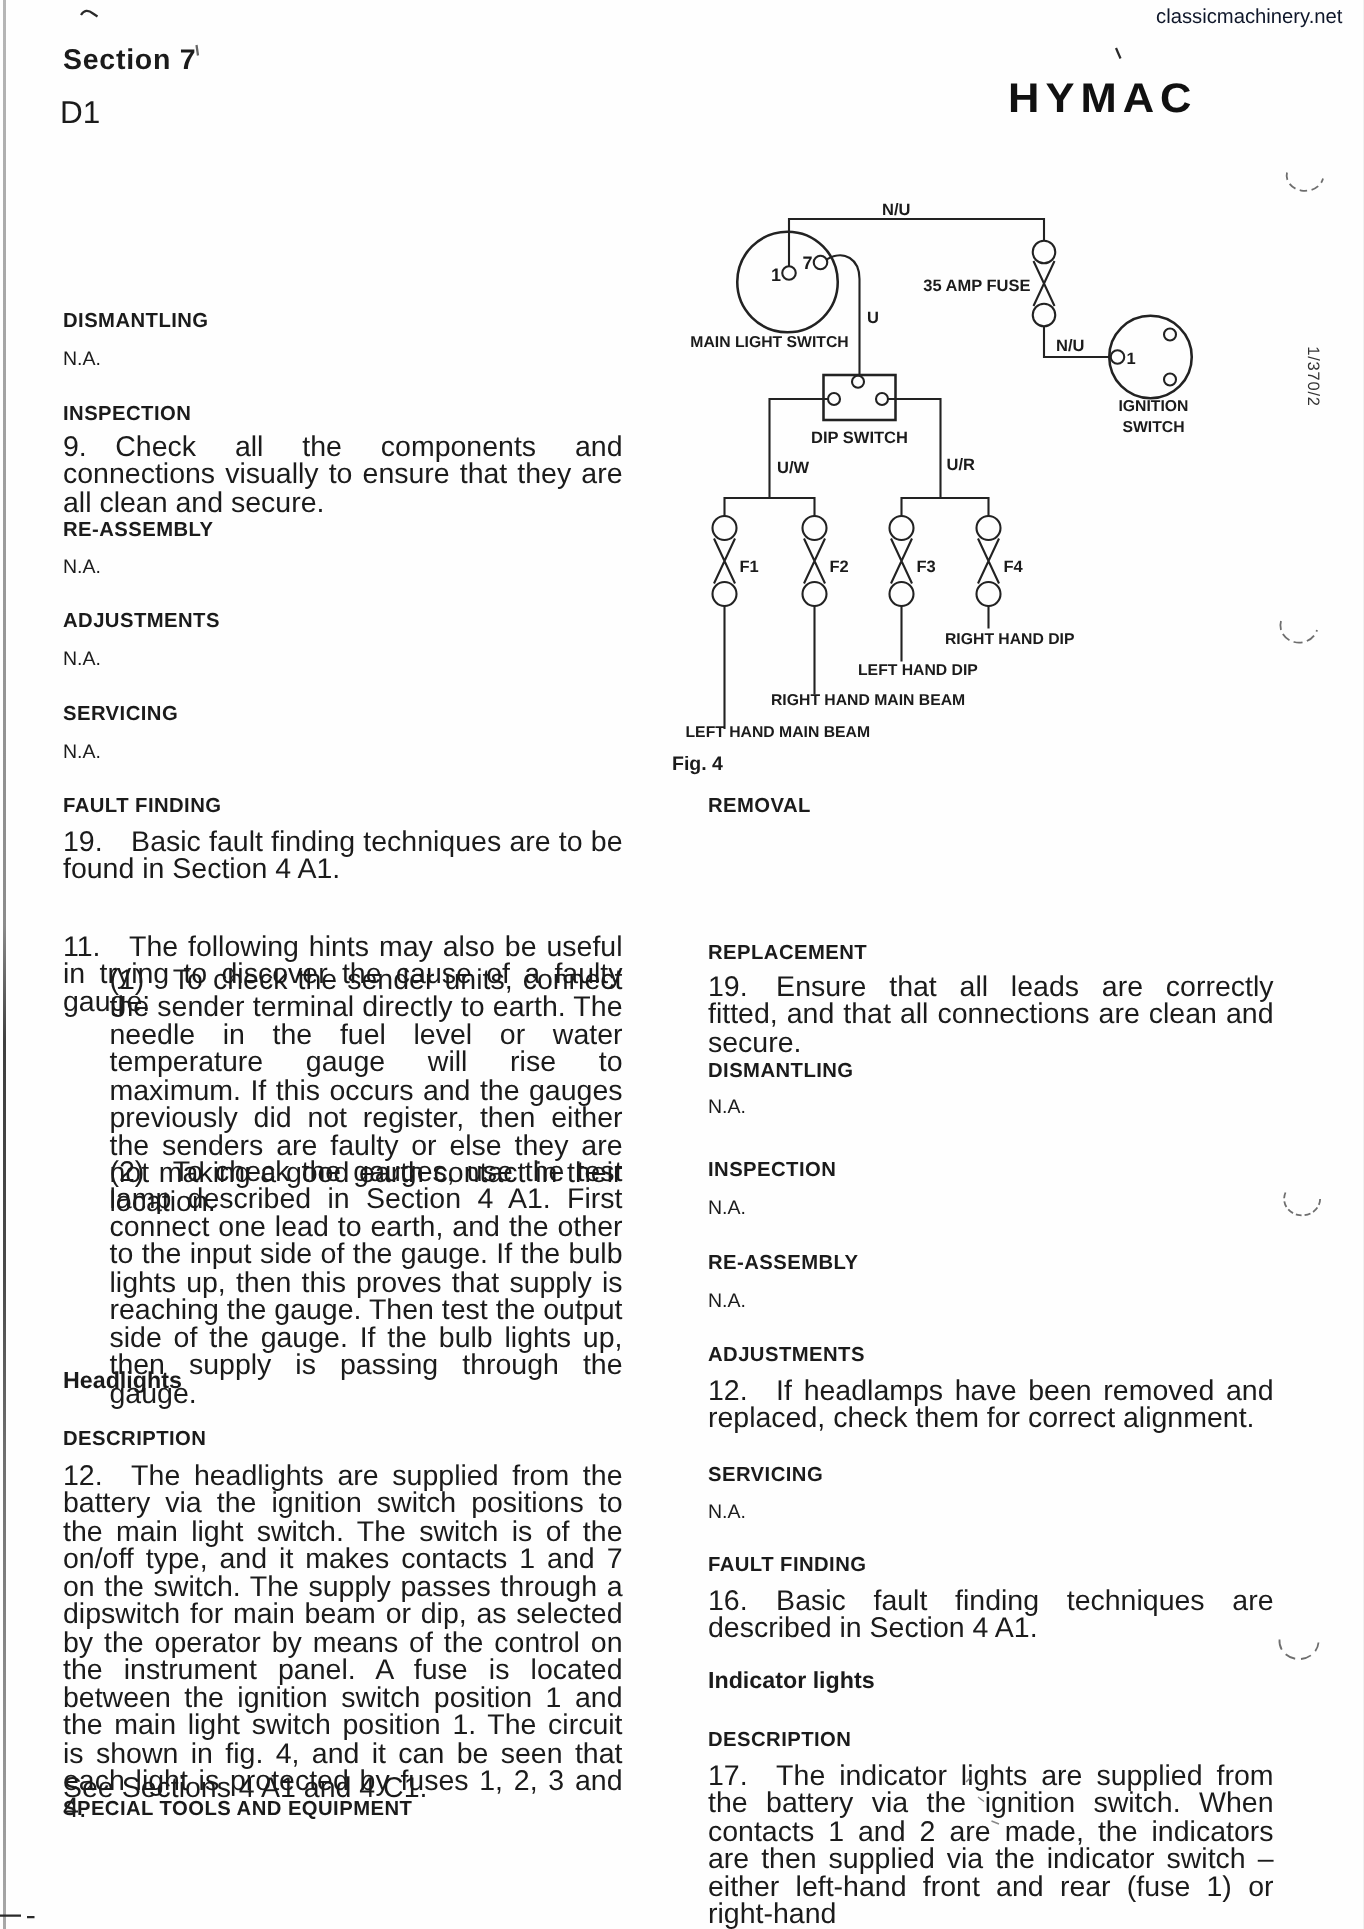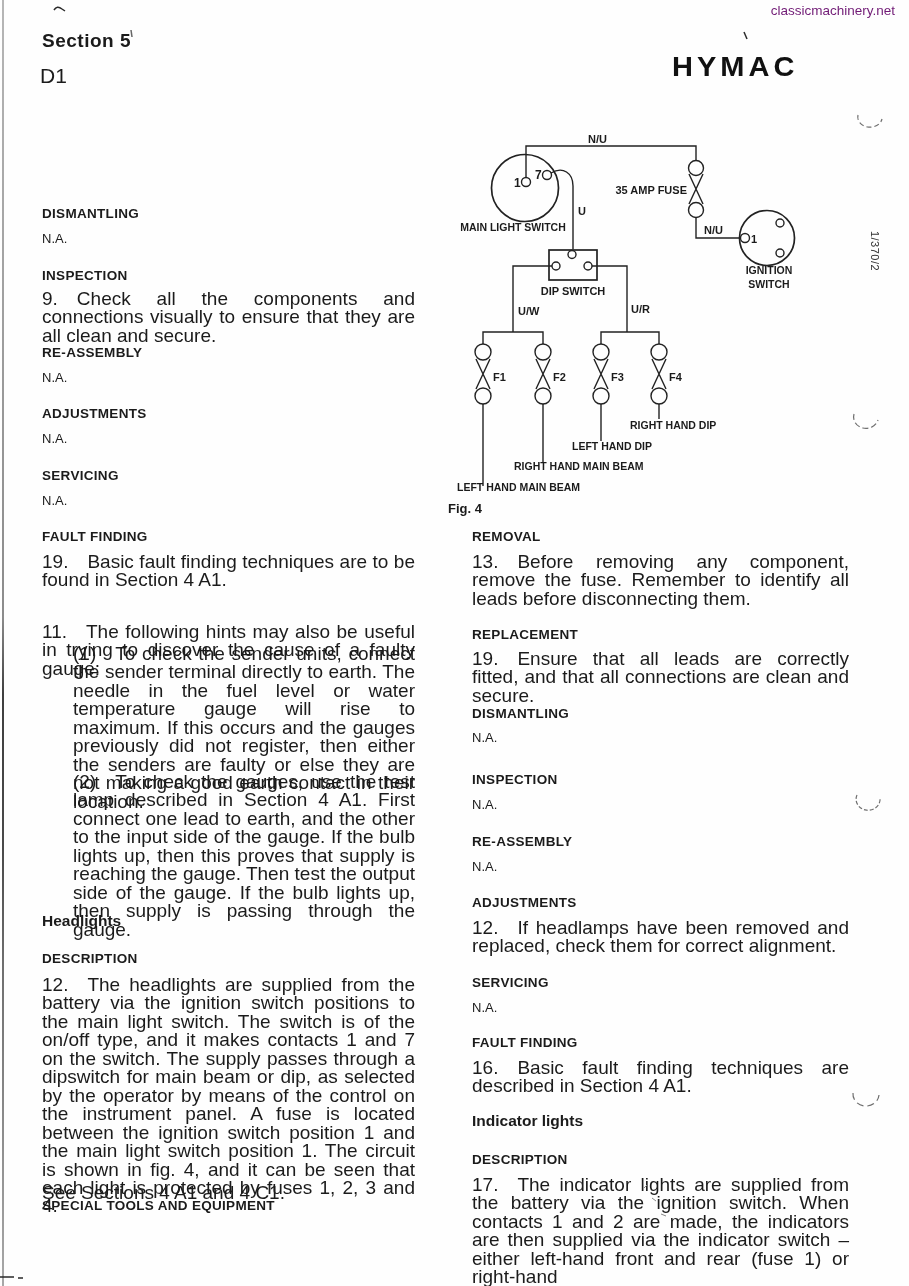--- a/index.html
+++ b/index.html
@@ -13,37 +13,37 @@
   .h2{position:absolute; font-weight:bold; font-size:15.5px; white-space:nowrap;}
   .p{position:absolute; font-size:19px; line-height:18.45px; text-align:justify;}
   .na{position:absolute; font-size:13px;}
   .italic{font-style:italic; font-size:13.5px; line-height:20px;}
   .lc{left:42px; width:373px;}
   .rc{left:448px; width:377px;padding-left:24px;}
   .sub{left:73px; width:342px;}
   .section-title{position:absolute; left:42px; top:30px; font-weight:bold; font-size:19px; letter-spacing:.5px;}
   .page-code{position:absolute; left:40px; top:64px; font-weight:normal; font-size:21px;}
   .brand{position:absolute; left:672px; top:50px; font-weight:bold; font-size:29px; letter-spacing:4px; transform:scaleY(.95); color:#111;}
-  .watermark{position:absolute; top:3px; right:14px; font-size:13.5px; color:#701a75;}
+  .watermark{position:absolute; top:3px; right:14px; font-size:13.5px; color:#0f172a;}
   .sideref{position:absolute; left:855px; top:245px; font-size:11px; letter-spacing:.5px; color:#333;
            transform:rotate(90deg); white-space:nowrap;}
   svg text{font-family:"Liberation Sans", sans-serif; font-weight:bold; fill:#1b1b1b;}
   .edge-line{position:absolute; left:2px; top:0; width:2px; height:1286px;
     background:linear-gradient(180deg,#aaa 0%,#888 30%,#777 48%,#1d1d1d 54%,#2a2a2a 66%,#555 75%,#999 100%);
     opacity:.85;}
 </style>
 </head>
 <body>
 
 <div class="page">
 
   <div class="edge-line"></div>
 
   <div class="watermark">classicmachinery.net</div>
-  <div class="section-title">Section 5</div>
+  <div class="section-title">Section 7</div>
   <div class="page-code">D1</div>
   <div class="brand">HYMAC</div>
   <div class="sideref">1/370/2</div>
 
 
   <div class="h lc" style="top:206px">DISMANTLING</div>
   <div class="na lc" style="top:231px">N.A.</div>
 
   <div class="h lc" style="top:268px">INSPECTION</div>
   <div class="p lc" style="top:290px">9. Check all the components and connections visually to ensure that they are all clean and secure.</div>
@@ -64,21 +64,20 @@
   <div class="p sub" style="top:773px">(2) To check the gauges, use the test lamp described in Section 4 A1. First connect one lead to earth, and the other to the input side of the gauge. If the bulb lights up, then this proves that supply is reaching the gauge. Then test the output side of the gauge. If the bulb lights up, then supply is passing through the gauge.</div>
 
   <div class="h2 lc" style="top:912px">Headlights</div>
   <div class="h lc" style="top:951px">DESCRIPTION</div>
   <div class="p lc" style="top:976px">12. The headlights are supplied from the battery via the ignition switch positions to the main light switch. The switch is of the on/off type, and it makes contacts 1 and 7 on the switch. The supply passes through a dipswitch for main beam or dip, as selected by the operator by means of the control on the instrument panel. A fuse is located between the ignition switch position 1 and the main light switch position 1. The circuit is shown in fig. 4, and it can be seen that each light is protected by fuses 1, 2, 3 and 4.</div>
 
   <div class="h lc" style="top:1198px">SPECIAL TOOLS AND EQUIPMENT</div>
   <div class="p lc" style="top:1184px">See Sections 4 A1 and 4 C1.</div>
 
   <div class="h rc" style="top:529px">REMOVAL</div>
-  <div class="p rc" style="top:553px">13. Before removing any component, remove the fuse. Remember to identify all leads before disconnecting them.</div>
 
   <div class="h rc" style="top:627px">REPLACEMENT</div>
   <div class="p rc" style="top:650px">19. Ensure that all leads are correctly fitted, and that all connections are clean and secure.</div>
 
   <div class="h rc" style="top:706px">DISMANTLING</div>
   <div class="na rc" style="top:730px">N.A.</div>
 
   <div class="h rc" style="top:772px">INSPECTION</div>
   <div class="na rc" style="top:797px">N.A.</div>
 

